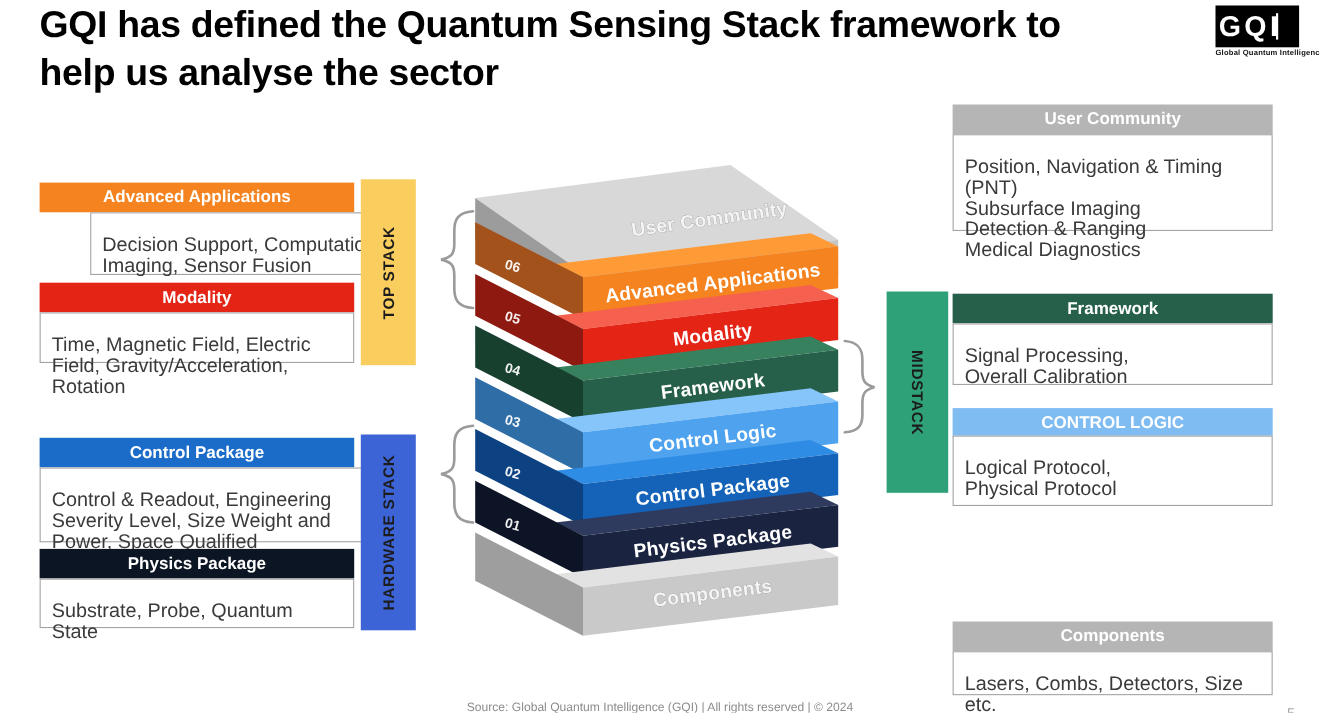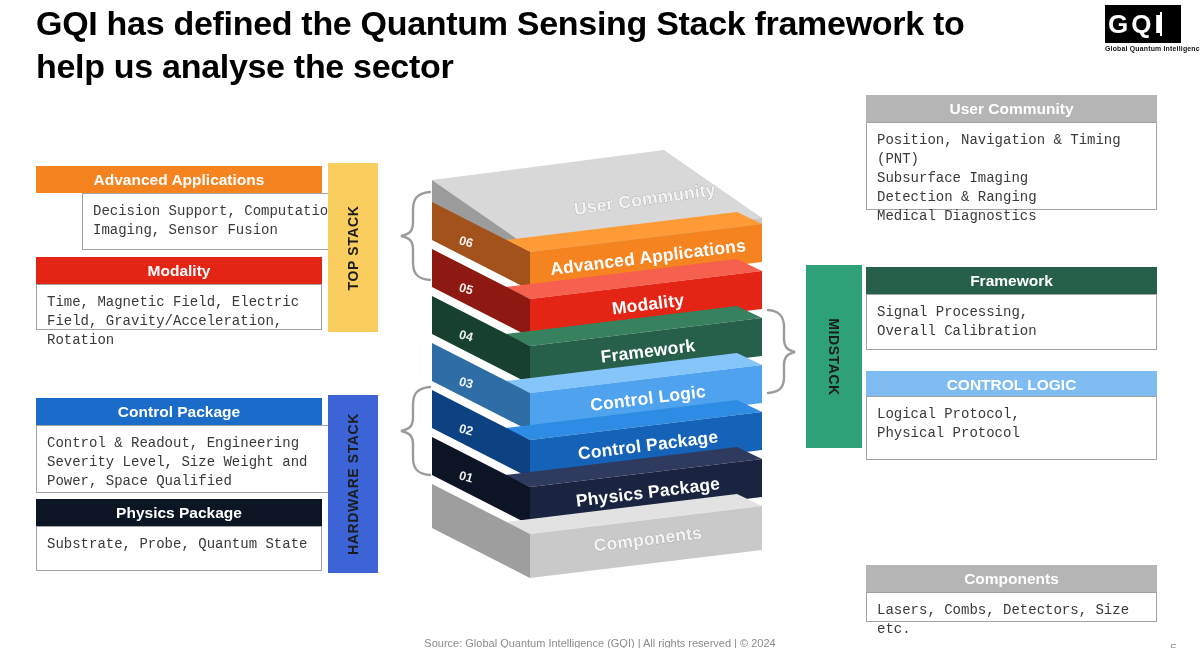--- a/index.html
+++ b/index.html
@@ -23,22 +23,22 @@
   #logo-box .ltxt{color:#fff;font-size:26px;font-weight:bold;letter-spacing:3px;padding-left:3px;}
   #logo-divider{position:absolute;left:55px;top:7px;bottom:7px;width:2px;background:#fff;}
   #logo-caption{font-size:6.9px;font-weight:bold;color:#111;margin-top:2px;white-space:nowrap;letter-spacing:0.2px;}
   
   .phead{
     color:#fff;font-weight:bold;font-size:15.5px;text-align:center;
     height:27px;line-height:27px;
   }
   .pbody{
     background:#fff;border:1px solid #a3a3a3;color:#3a3a3a;
-    font-size:14px;line-height:19px;padding:8px 10px;
-    white-space:pre-line;box-sizing:border-box;font-family:Liberation Mono, monospace;
+    font-size:18px;line-height:19px;padding:19px 10px;
+    white-space:pre-line;box-sizing:border-box;
   }
   
   .bg-aa{background:#F5831F;} .bg-mod{background:#E42415;}
   .bg-cp{background:#1B6BC9;} .bg-pp{background:#0C1523;}
   .bg-gray{background:#B5B5B5;} .bg-fw{background:#26604A;}
   .bg-cl{background:#7FBCF2;}
   
   .vbar{display:flex;align-items:center;justify-content:center;}
   .vbar span{
     font-size:14px;font-weight:bold;color:#1c1c1c;letter-spacing:0.6px;white-space:nowrap;

